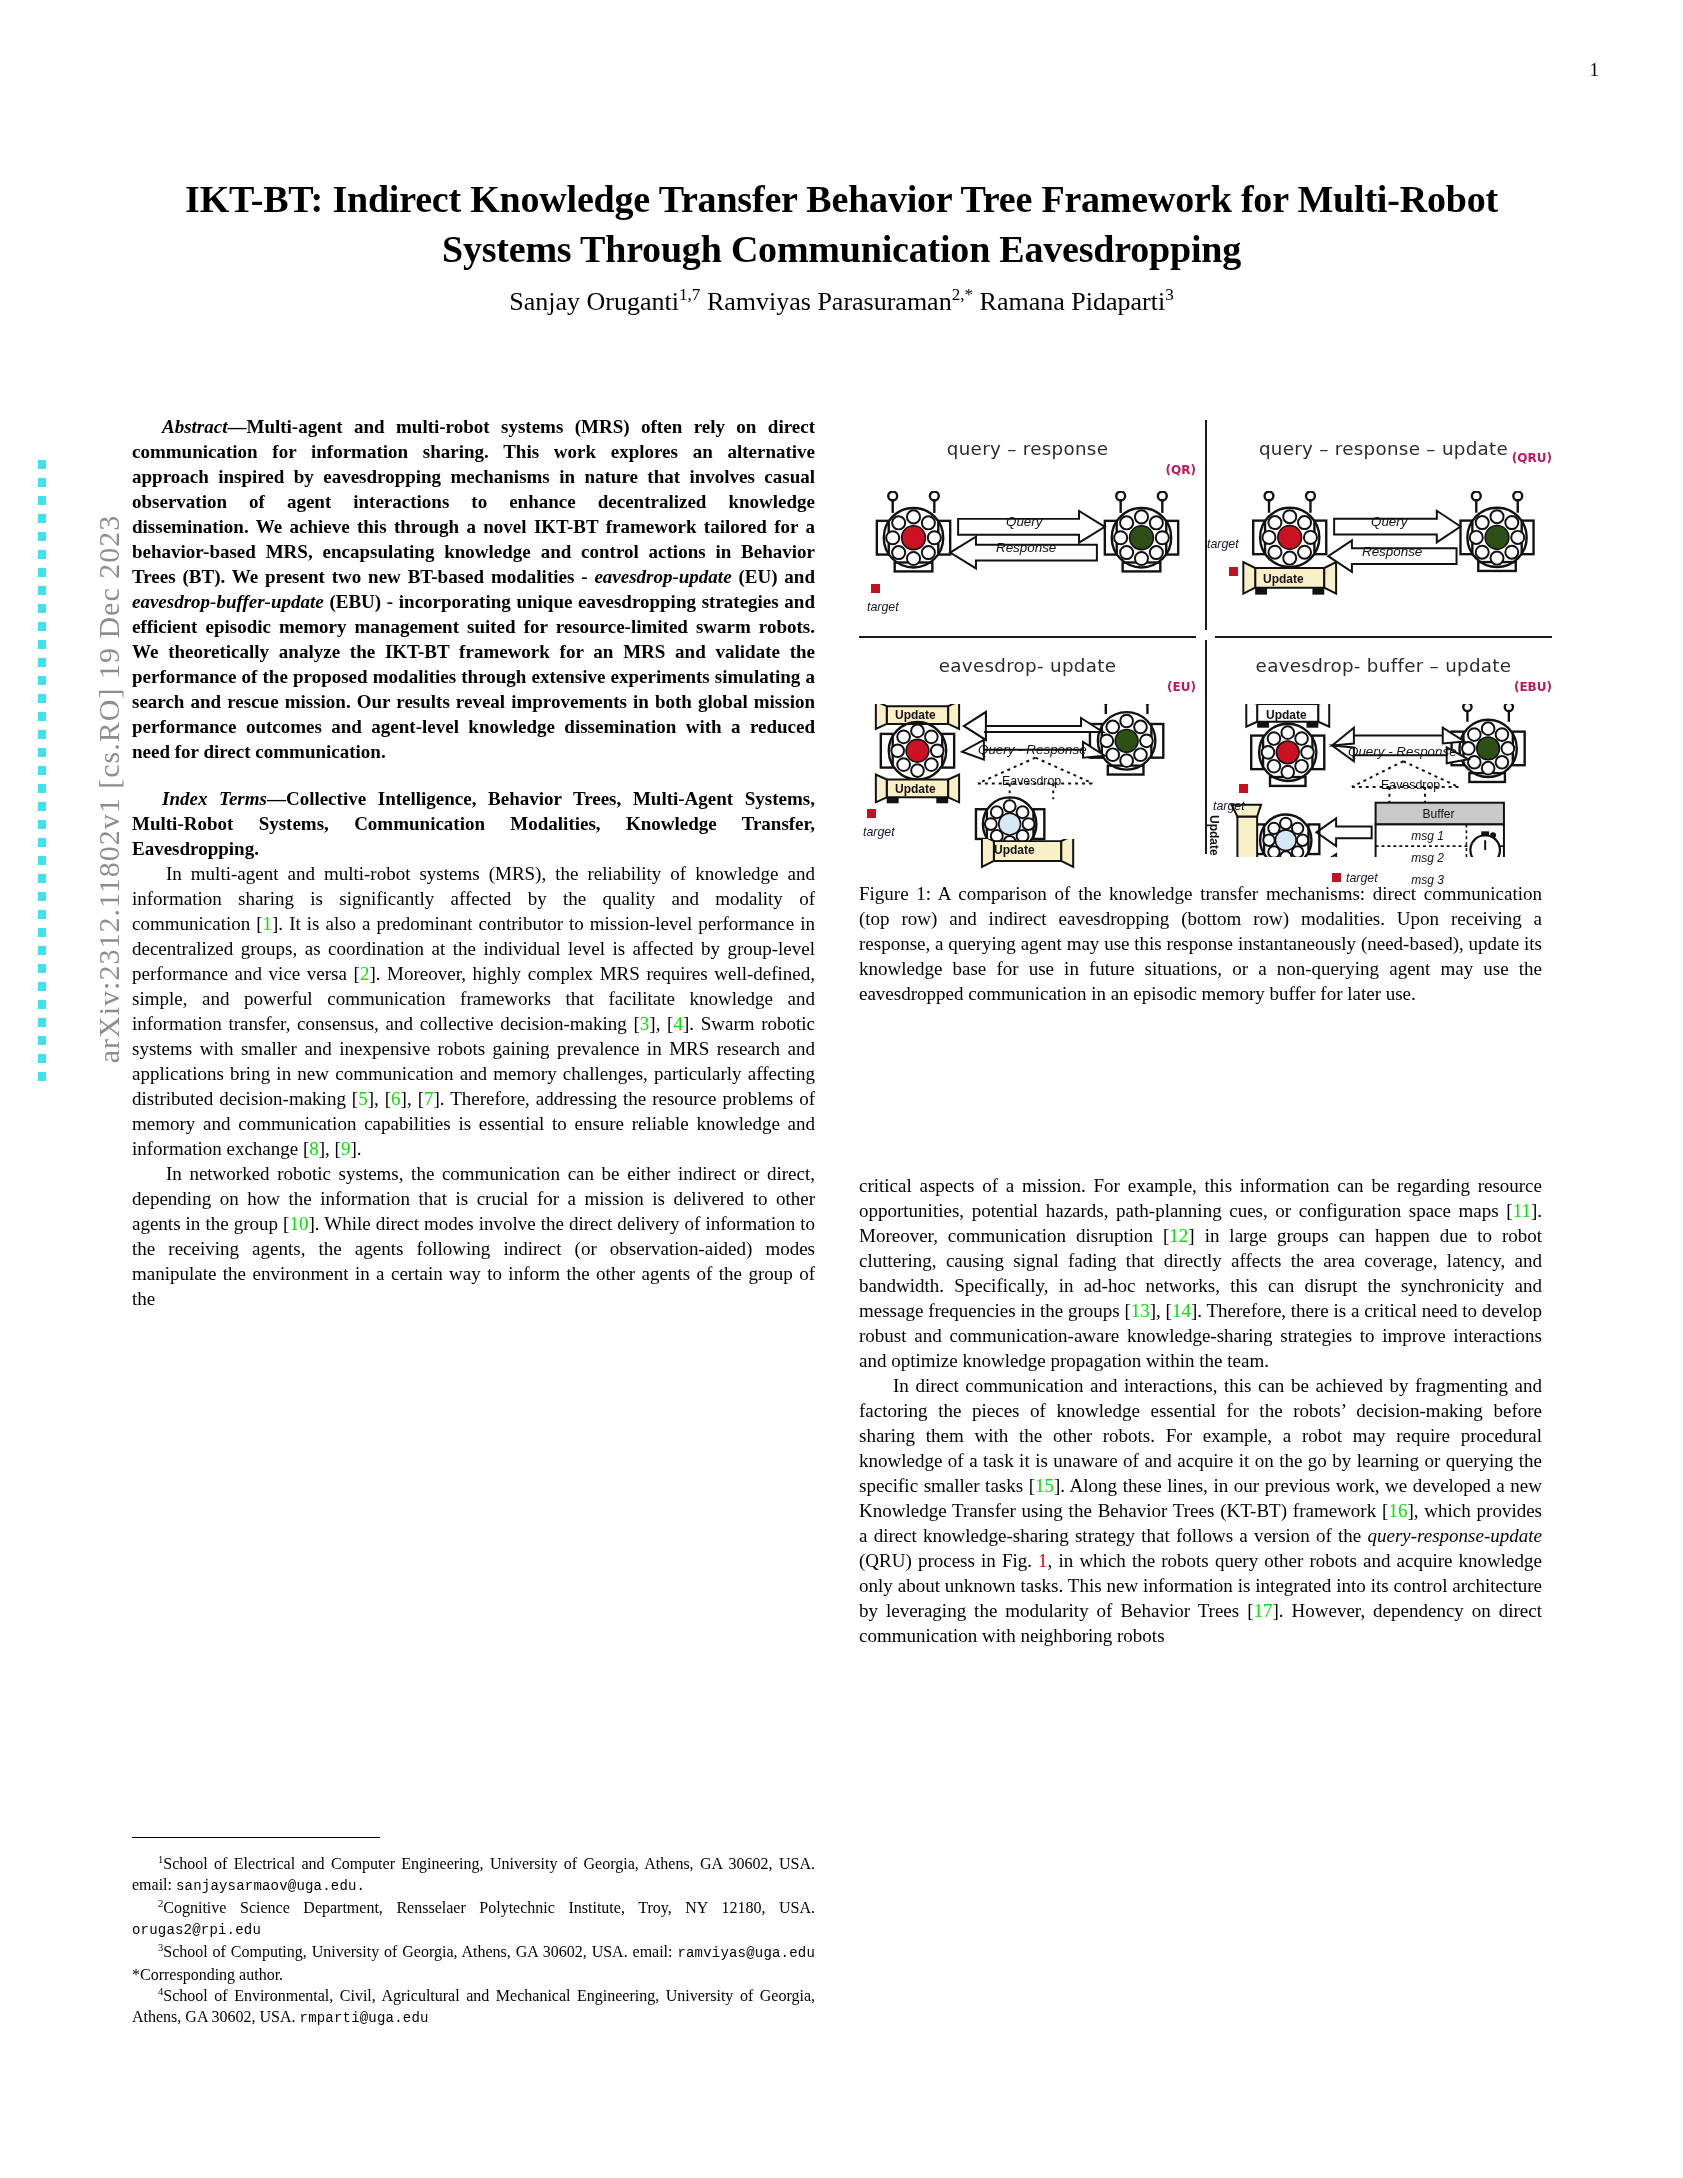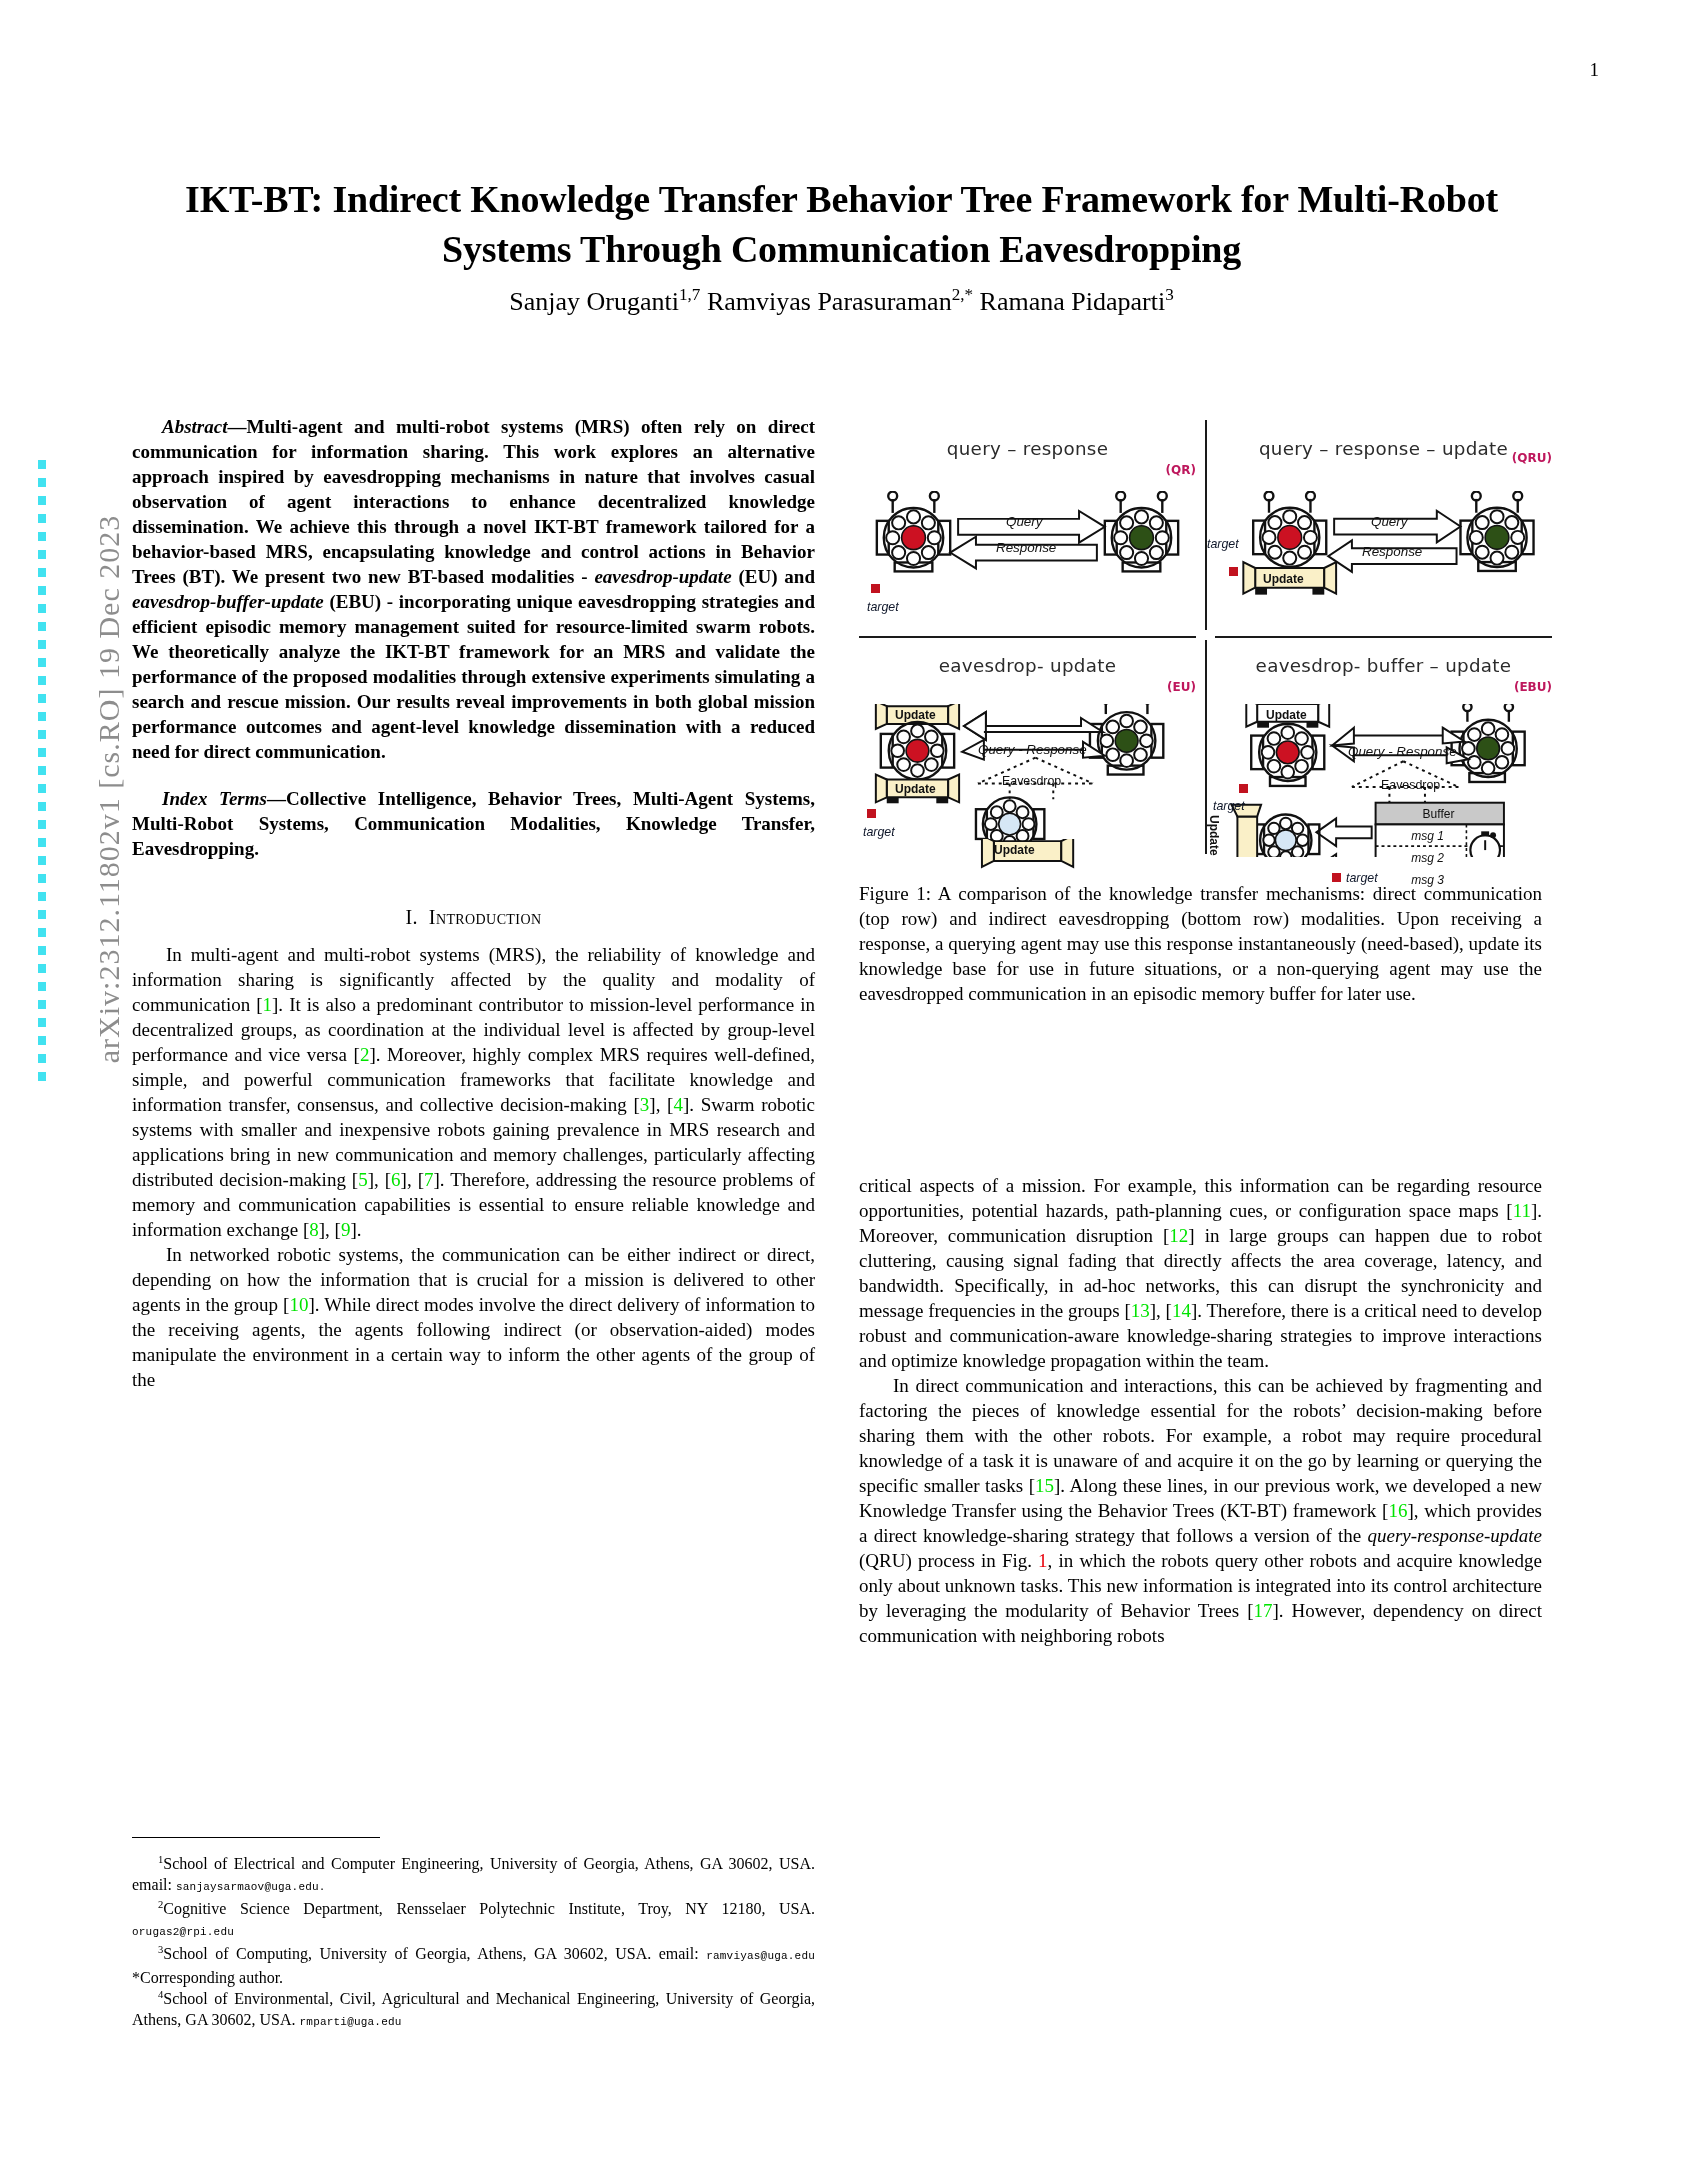--- a/index.html
+++ b/index.html
@@ -79,21 +79,21 @@
   .cite{color:#00e400;}
   .figref{color:#e8000b;}
 
   
   #footnotes{
     position:absolute;left:132px;top:1853px;width:683px;
     font-size:16px;line-height:21px;text-align:justify;
   }
   #footnote-rule{position:absolute;left:132px;top:1837px;width:248px;height:1px;background:#000;}
   .fn{margin:0;text-indent:26px;}
-  .mono{font-family:"Liberation Mono",monospace;font-size:11px;letter-spacing:0.2px;}
+  .mono{font-family:"Liberation Mono",monospace;font-size:14px;letter-spacing:0.2px;}
 
   
   #figure-1{position:absolute;left:859px;top:420px;width:693px;height:436px;}
   #figure-caption{
     position:absolute;left:859px;top:881px;width:683px;
     font-size:19px;line-height:25px;text-align:justify;
   }
   .fig-divider-v{position:absolute;background:#1a1a1a;width:2px;}
   .fig-divider-h{position:absolute;background:#1a1a1a;height:2px;}
 
@@ -186,23 +186,20 @@
   <div class="col" id="col-left">
 
     <div class="abstract">
       <span style="display:inline-block;width:30px;"></span><span class="lead">Abstract</span><span>—</span><span>Multi-agent and multi-robot systems (MRS) often rely on direct communication for information sharing. This work explores an alternative approach inspired by eavesdropping mechanisms in nature that involves casual observation of agent interactions to enhance decentralized knowledge dissemination. We achieve this through a novel IKT-BT framework tailored for a behavior-based MRS, encapsulating knowledge and control actions in Behavior Trees (BT). We present two new BT-based modalities - </span><i class="em">eavesdrop-update</i><span> (EU) and </span><i class="em">eavesdrop-buffer-update</i><span> (EBU) - incorporating unique eavesdropping strategies and efficient episodic memory management suited for resource-limited swarm robots. We theoretically analyze the IKT-BT framework for an MRS and validate the performance of the proposed modalities through extensive experiments simulating a search and rescue mission. Our results reveal improvements in both global mission performance outcomes and agent-level knowledge dissemination with a reduced need for direct communication.</span>
     </div>
 
     <div class="idx">
       <span style="display:inline-block;width:30px;"></span><span class="lead">Index Terms</span><span>—</span><span>Collective Intelligence, Behavior Trees, Multi-Agent Systems, Multi-Robot Systems, Communication Modalities, Knowledge Transfer, Eavesdropping.</span>
     </div>
 
-    <h2 class="section">
-      <span>I.</span>&nbsp;&nbsp;<span>Introduction</span>
-    </h2>
 
     <p class="body first"><span>In multi-agent and multi-robot systems (MRS), the reliability of knowledge and information sharing is significantly affected by the quality and modality of communication [</span><span class="cite">1</span><span>]. It is also a predominant contributor to mission-level performance in decentralized groups, as coordination at the individual level is affected by group-level performance and vice versa [</span><span class="cite">2</span><span>]. Moreover, highly complex MRS requires well-defined, simple, and powerful communication frameworks that facilitate knowledge and information transfer, consensus, and collective decision-making [</span><span class="cite">3</span><span>], [</span><span class="cite">4</span><span>]. Swarm robotic systems with smaller and inexpensive robots gaining prevalence in MRS research and applications bring in new communication and memory challenges, particularly affecting distributed decision-making [</span><span class="cite">5</span><span>], [</span><span class="cite">6</span><span>], [</span><span class="cite">7</span><span>]. Therefore, addressing the resource problems of memory and communication capabilities is essential to ensure reliable knowledge and information exchange [</span><span class="cite">8</span><span>], [</span><span class="cite">9</span><span>].</span></p>
 
     <p class="body"><span>In networked robotic systems, the communication can be either indirect or direct, depending on how the information that is crucial for a mission is delivered to other agents in the group [</span><span class="cite">10</span><span>]. While direct modes involve the direct delivery of information to the receiving agents, the agents following indirect (or observation-aided) modes manipulate the environment in a certain way to inform the other agents of the group of the</span></p>
   </div>
 
   <div id="figure-1">
     <div class="fig-divider-v" style="left:346px;top:0px;height:210px;"></div>
     <div class="fig-divider-v" style="left:346px;top:220px;height:214px;"></div>
     <div class="fig-divider-h" style="left:0px;top:216px;width:337px;"></div>

